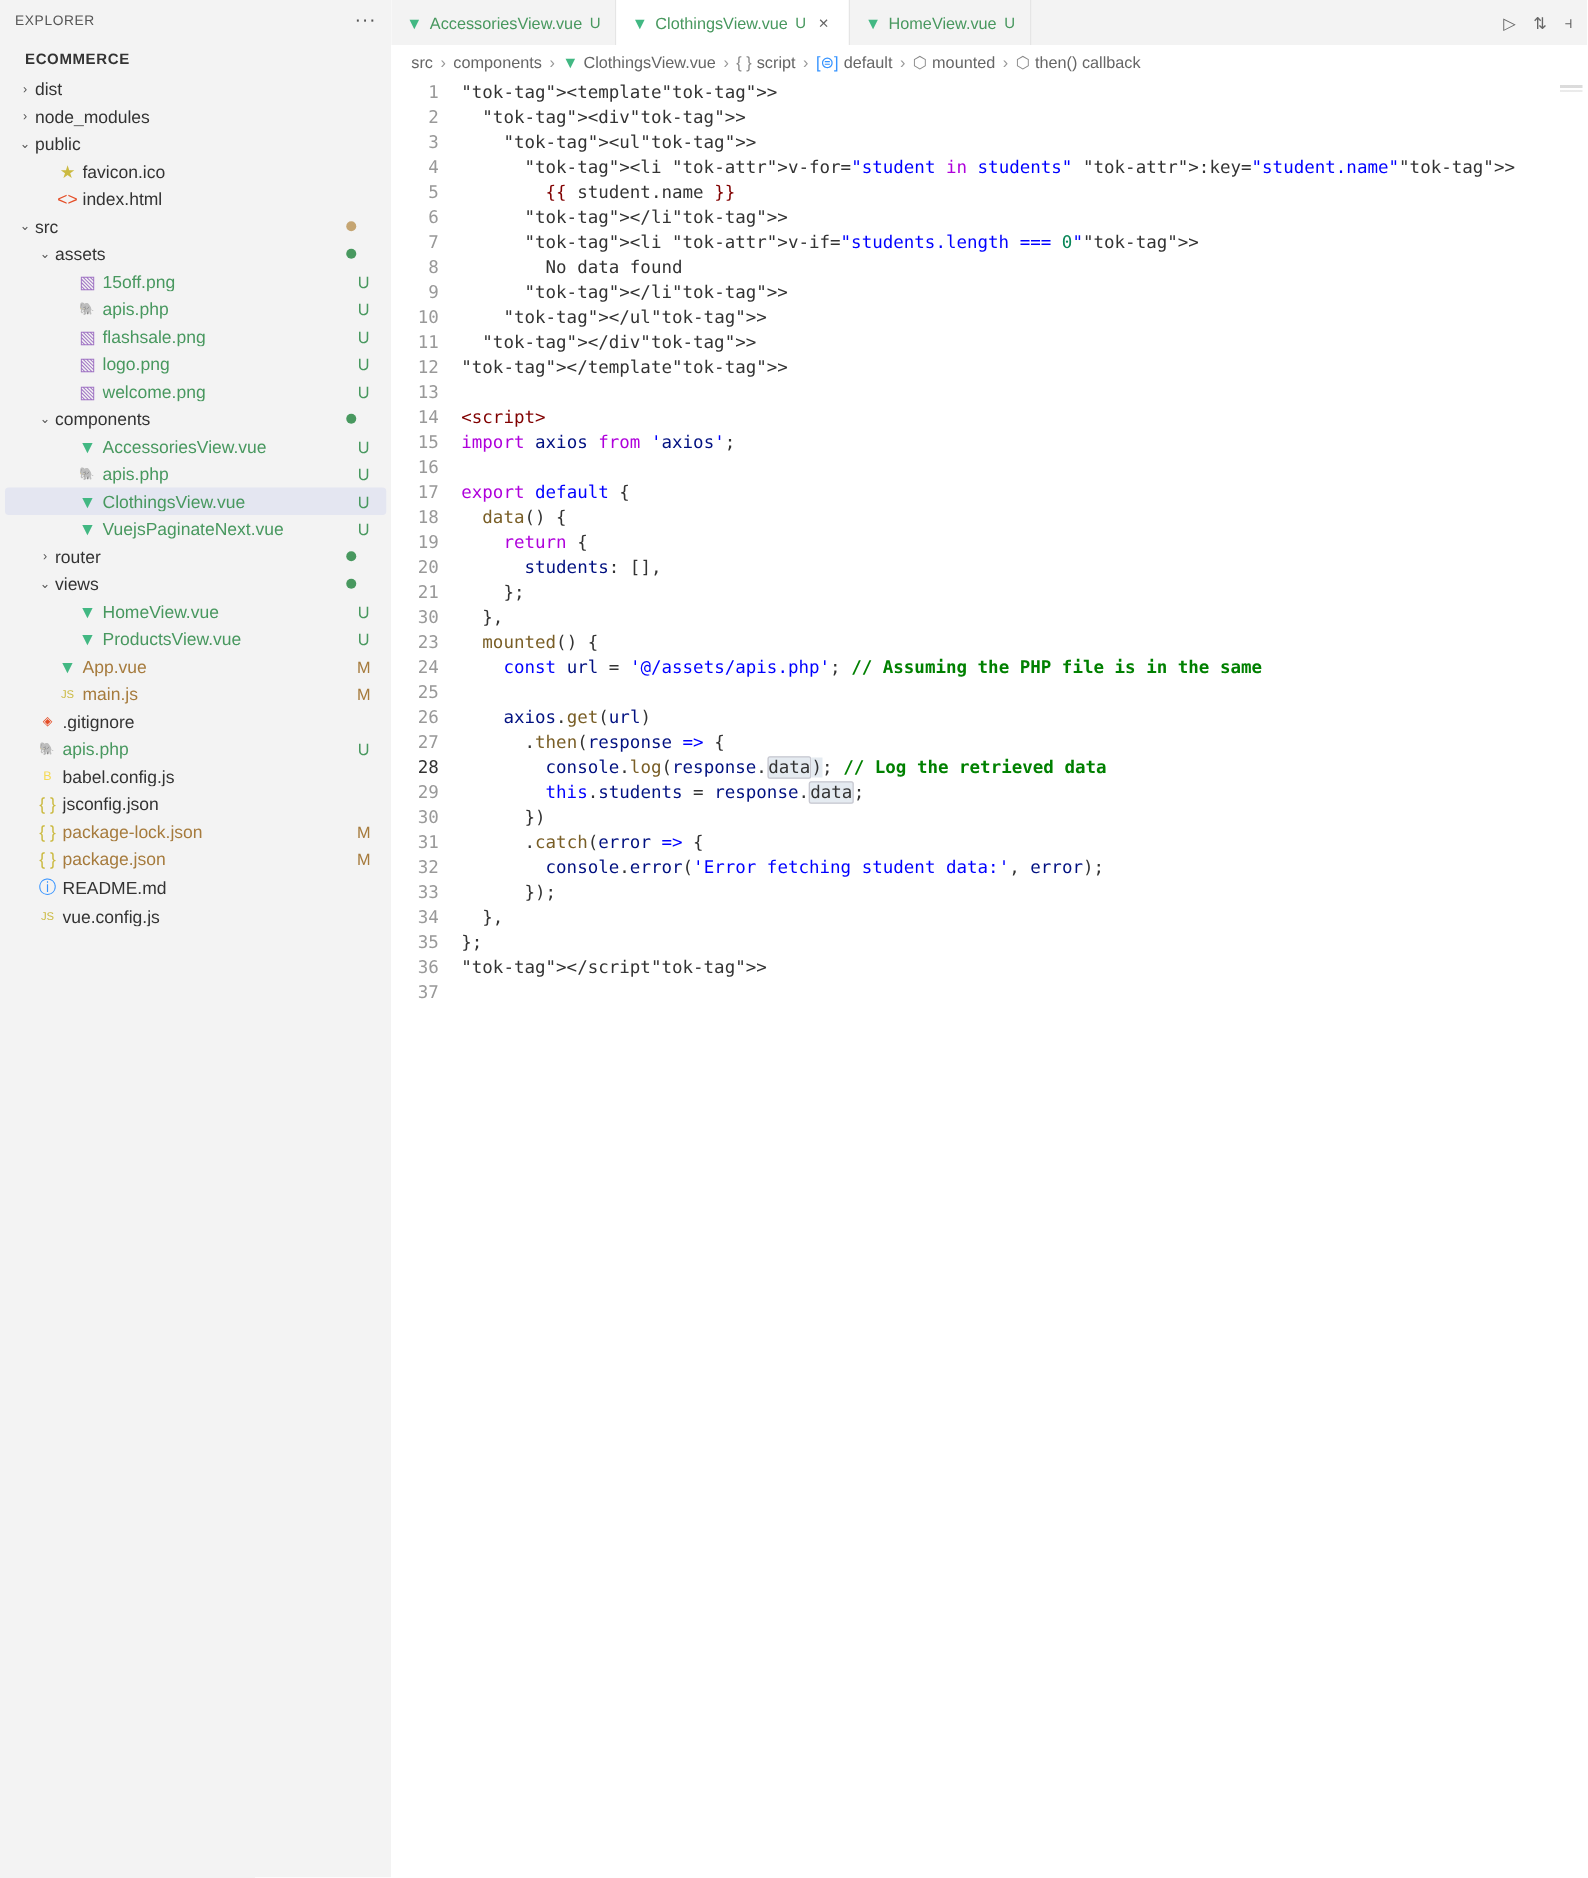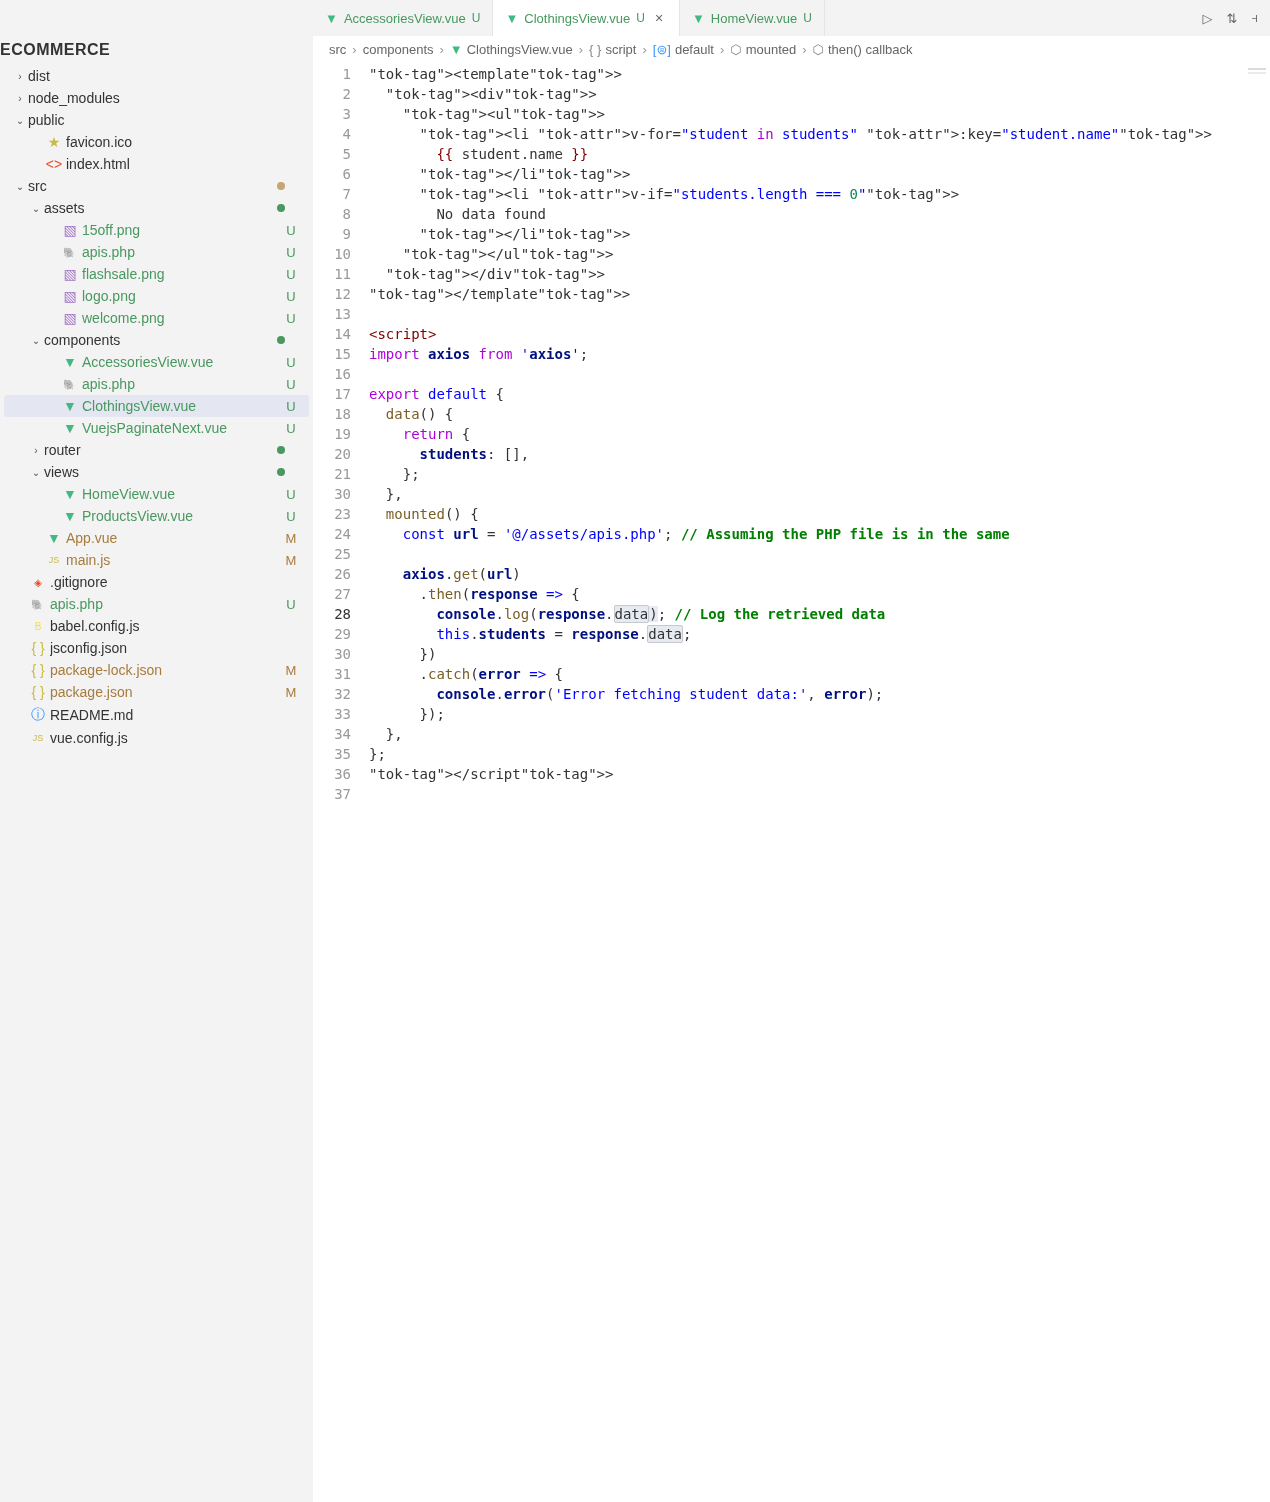--- a/index.html
+++ b/index.html
@@ -2,21 +2,21 @@
 <html><head>
 <meta charset="utf-8">
 <style>
 * { margin: 0; padding: 0; box-sizing: border-box; }
 body { font-family: -apple-system, BlinkMacSystemFont, "Segoe UI", sans-serif; font-size: 13px; color: #333; background: #fff; overflow: hidden; width: 1270px; height: 1502px; }
 .container { display: flex; height: 100vh; }
 .sidebar { width: 313px; background: #f3f3f3; display: flex; flex-direction: column; }
 .sidebar-header { display: flex; justify-content: space-between; align-items: center; padding: 8px 12px; text-transform: uppercase; font-size: 11px; color: #555; letter-spacing: 0.5px; }
 .sidebar-title { font-size: 11px; }
 .more-btn { font-size: 16px; color: #555; cursor: pointer; }
-.project-name { padding: 6px 0; font-size: 16px; font-weight: 700; color: #333; text-transform: uppercase; letter-spacing: 0.5px; margin-top: 35px; }
+.project-name { padding: 6px 20px; font-size: 12px; font-weight: 700; color: #333; text-transform: uppercase; letter-spacing: 0.5px; }
 .tree { padding: 0 4px; }
 .tree-item { display: flex; align-items: center; padding: 3px 8px; font-size: 14px; color: #333; cursor: pointer; border-radius: 3px; position: relative; }
 .tree-item.selected { background: #e4e6f1; }
 .tree-item .chevron { width: 16px; display: inline-flex; justify-content: center; color: #555; font-size: 10px; }
 .tree-item .icon { width: 20px; display: inline-flex; justify-content: center; margin-right: 2px; }
 .tree-item .label { flex: 1; white-space: nowrap; overflow: hidden; text-overflow: ellipsis; }
 .tree-item .status { width: 20px; text-align: center; font-size: 13px; color: #48985f; }
 .tree-item .status.m { color: #a67b3d; }
 .tree-item.git-u .label { color: #48985f; }
 .tree-item.git-m .label { color: #a67b3d; }
@@ -45,41 +45,45 @@
 .minimap { position: absolute; top: 4px; right: 4px; width: 18px; height: 30px; background: linear-gradient(#888 0 2px, transparent 2px 4px, #bbb 4px 6px, transparent 6px); opacity: 0.3; }
 .tok-tag { color: #800000; }
 .tok-str { color: #0000ff; }
 .tok-kw { color: #0000ff; }
 .tok-kw2 { color: #af00db; }
 .tok-fn { color: #795e26; }
 .tok-num { color: #098658; }
 .tok-com { color: #008000; font-weight: bold; }
 .tok-punc { color: #800000; }
 .tok-this { color: #0000ff; }
-.tok-prop { color: #001080; font-weight: bold; }
+.tok-prop { color: #001080; }
 .tok-sel { background: #e5ebf1; border: 1px solid #c8c8d0; border-radius: 2px; }
 .tok-bracket { background: #e5ebf1; }
 .icon-vue { color: #42b883; }
 .icon-js { color: #cbba41; font-size: 9px; font-weight: 400; }
 .icon-json { color: #cbba41; }
 .icon-php { color: #a074c4; font-size: 10px; }
 .icon-img { color: #a074c4; }
 .icon-html { color: #e44d26; }
 .icon-star { color: #cbba41; }
 .icon-git { color: #e44d26; font-size: 10px; }
 .icon-info { color: #3794ff; }
 .icon-cube { color: #888; }
 .icon-bracket { color: #888; }
 .icon-eq { color: #3794ff; }
 </style>
 </head>
 <body>
 
 <div class="container">
   <div class="sidebar">
+    <div class="sidebar-header">
+      <span class="sidebar-title">EXPLORER</span>
+      <span class="more-btn">···</span>
+    </div>
     <div class="project-name">ECOMMERCE</div>
     <div class="tree" id="tree">
         <div class="tree-item indent-0">
           <span class="chevron">›</span>
           <span class="label">dist</span>
           <span class="status"></span>
         </div>
         <div class="tree-item indent-0">
           <span class="chevron">›</span>
           <span class="label">node_modules</span>

